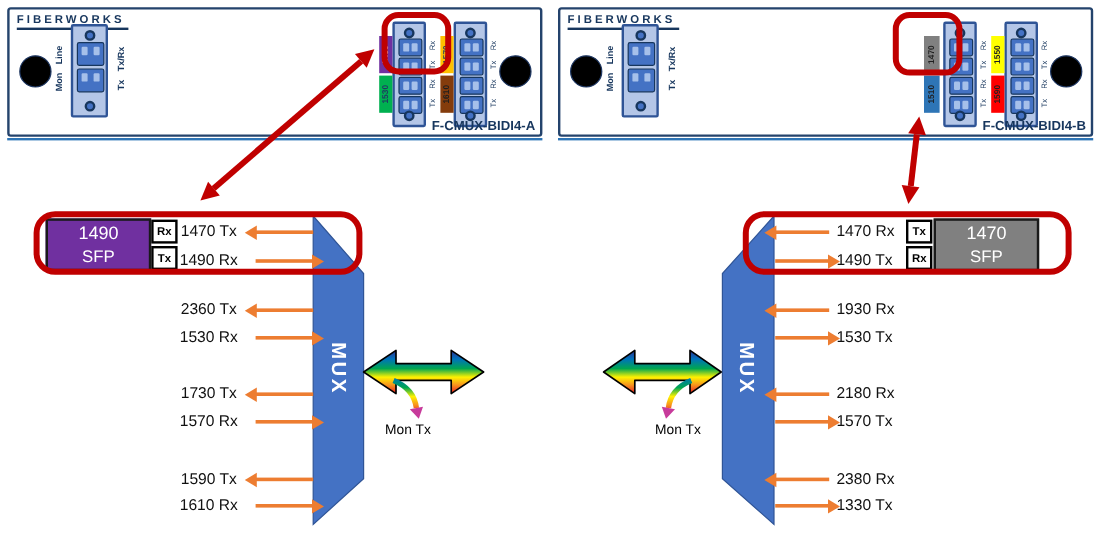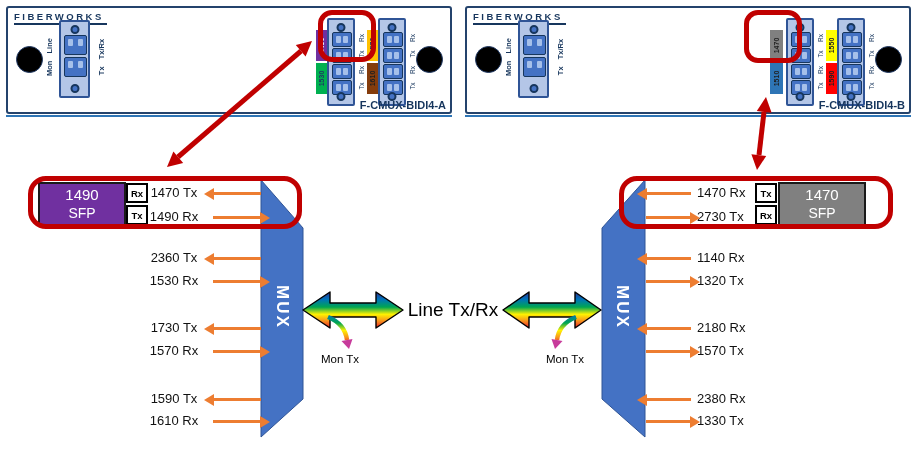--- a/index.html
+++ b/index.html
@@ -252,38 +252,37 @@
   <div class="oarr lft head-l" style="top:327px"></div>
   <div class="clabel lft" style="top:343px">1570 Rx</div>
   <div class="oarr lft head-r" style="top:350px"></div>
   <div class="clabel lft" style="top:391px">1590 Tx</div>
   <div class="oarr lft head-l" style="top:398px"></div>
   <div class="clabel lft" style="top:413px">1610 Rx</div>
   <div class="oarr lft head-r" style="top:420px"></div>
 
   <div class="clabel rgt" style="top:185px">1470 Rx</div>
   <div class="oarr rgt head-l" style="top:192px"></div>
-  <div class="clabel rgt" style="top:209px">2730 Tx</div>
+  <div class="clabel rgt" style="top:209px">1490 Tx</div>
   <div class="oarr rgt head-r" style="top:216px"></div>
-  <div class="clabel rgt" style="top:250px">1140 Rx</div>
+  <div class="clabel rgt" style="top:250px">1930 Rx</div>
   <div class="oarr rgt head-l" style="top:257px"></div>
-  <div class="clabel rgt" style="top:273px">1320 Tx</div>
+  <div class="clabel rgt" style="top:273px">1530 Tx</div>
   <div class="oarr rgt head-r" style="top:280px"></div>
   <div class="clabel rgt" style="top:320px">2180 Rx</div>
   <div class="oarr rgt head-l" style="top:327px"></div>
   <div class="clabel rgt" style="top:343px">1570 Tx</div>
   <div class="oarr rgt head-r" style="top:350px"></div>
   <div class="clabel rgt" style="top:391px">2380 Rx</div>
   <div class="oarr rgt head-l" style="top:398px"></div>
   <div class="clabel rgt" style="top:413px">1330 Tx</div>
   <div class="oarr rgt head-r" style="top:420px"></div>
 
   <div class="mux-label" style="left:282px;top:307px">MUX</div>
   <div class="mux-label" style="left:622px;top:307px">MUX</div>
-  <div class="line-label">Line Tx/Rx</div>
   <div class="mon-lbl" style="left:340px;top:359px">Mon Tx</div>
   <div class="mon-lbl" style="left:565px;top:359px">Mon Tx</div>
 
   <svg class="overlay" width="918" height="456" viewBox="0 0 918 456">
     <line x1="178" y1="157" x2="301" y2="51" stroke="#C00000" stroke-width="5"></line>
     <polygon points="312,41 305.6,56.5 295.8,45.1" fill="#C00000"></polygon>
     <polygon points="167,167 183.2,162.9 173.4,151.5" fill="#C00000"></polygon>
     <line x1="759" y1="155" x2="764" y2="112" stroke="#C00000" stroke-width="5"></line>
     <polygon points="766,97 771.6,112.8 756.8,111" fill="#C00000"></polygon>
     <polygon points="757,170 766.2,156 751.4,154.2" fill="#C00000"></polygon>

